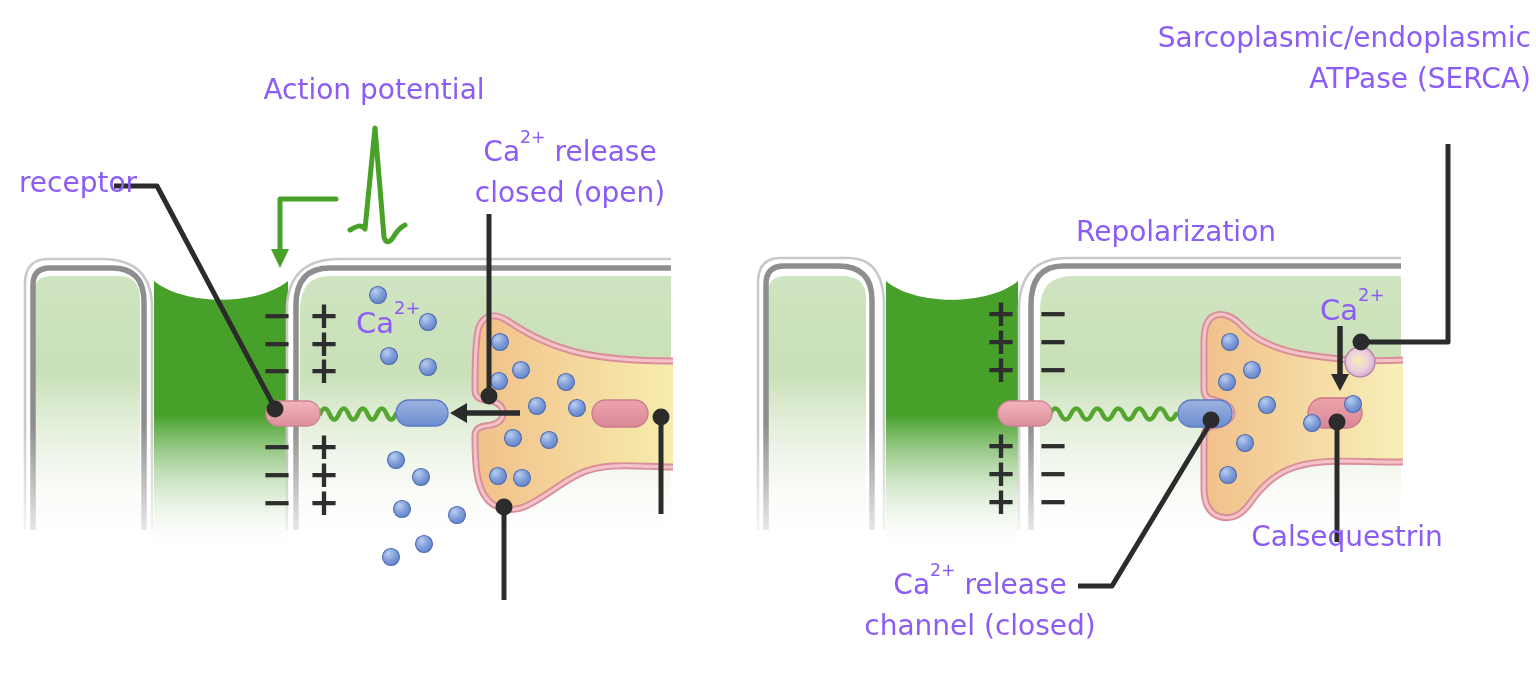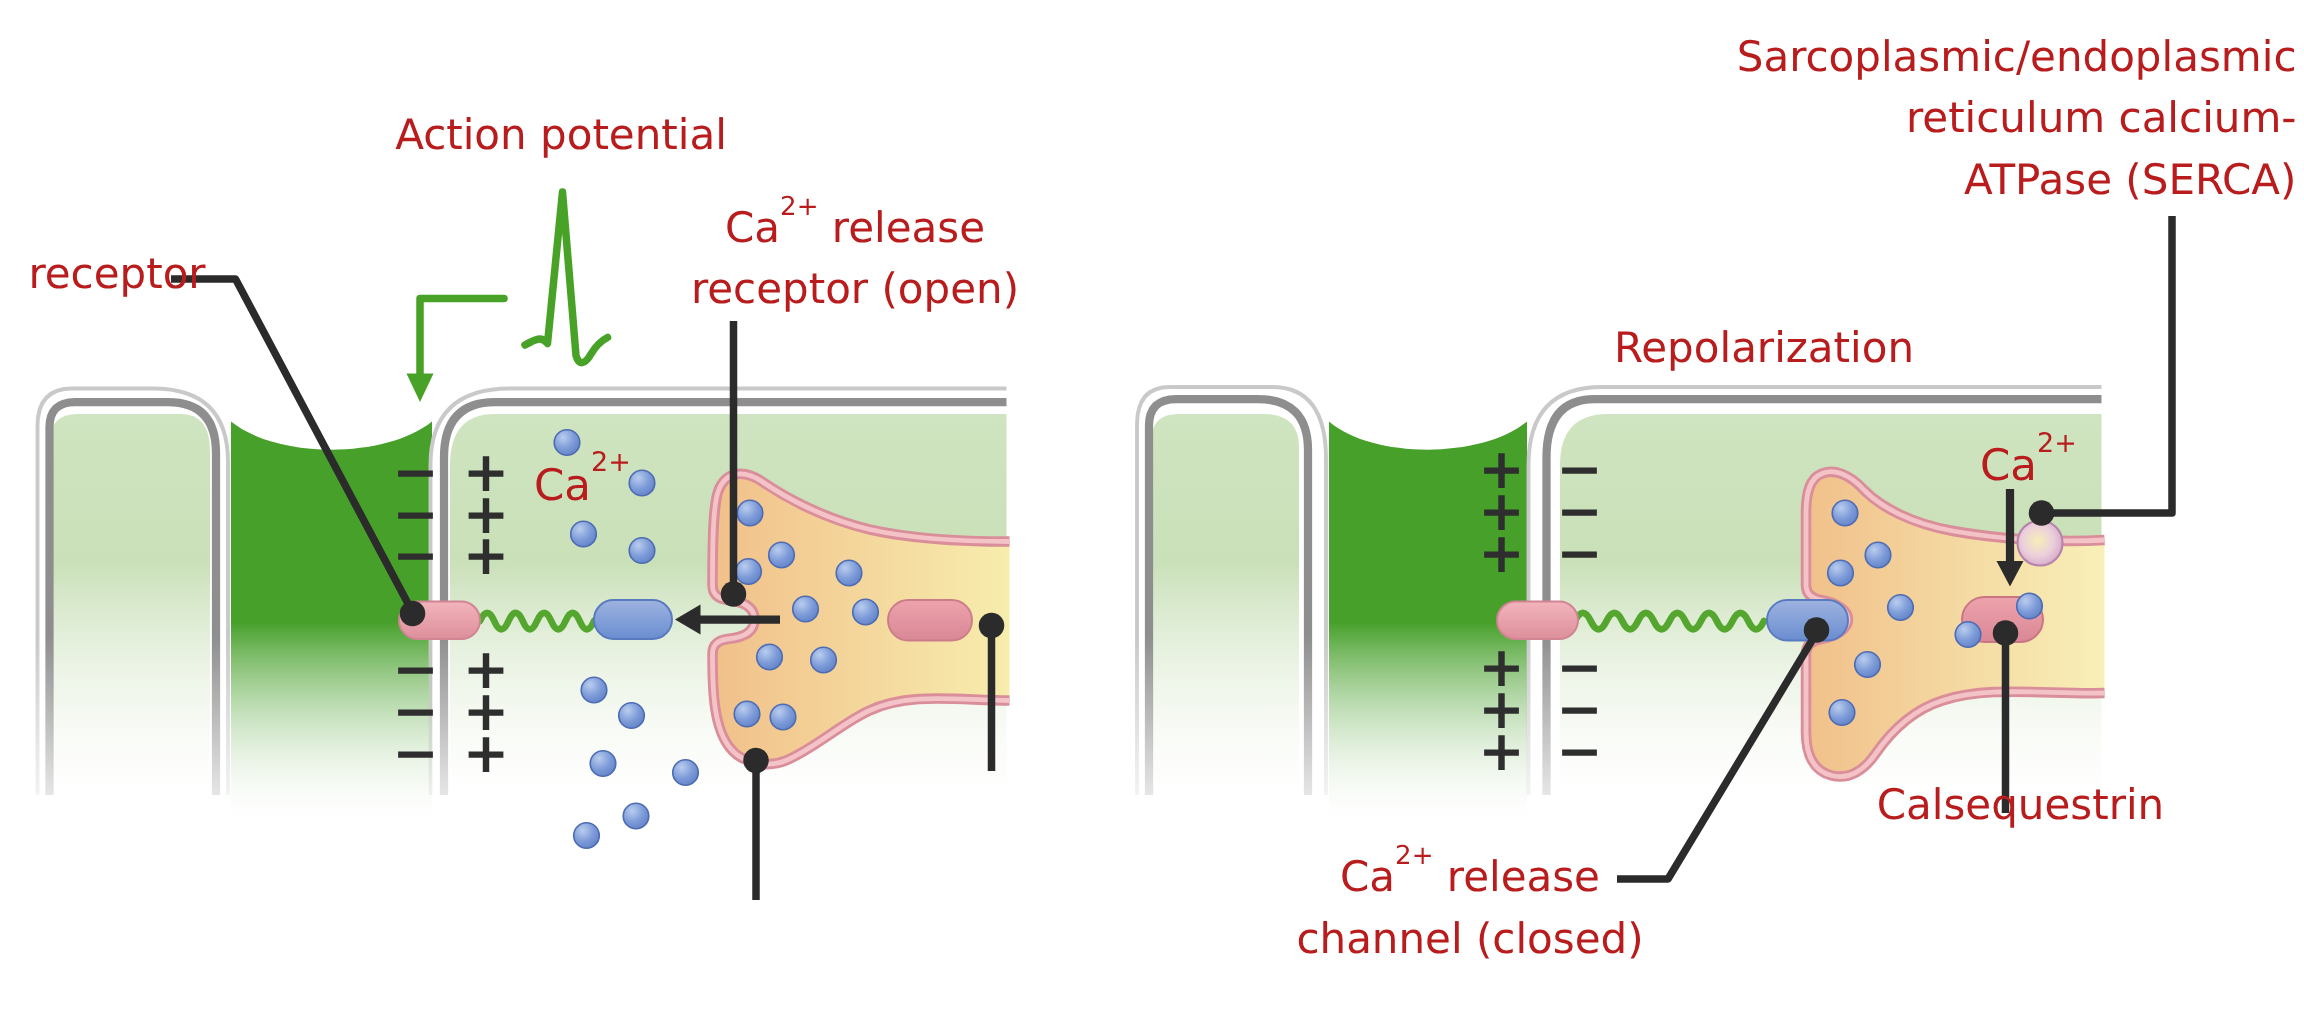--- a/index.html
+++ b/index.html
@@ -1,19 +1,19 @@
 <!DOCTYPE html>
 <html><head>
 <meta charset="utf-8">
 <style>
   html,body{margin:0;padding:0;background:#ffffff;}
   #stage{position:relative;width:1536px;height:689px;background:#ffffff;overflow:hidden;
          font-family:"DejaVu Sans",sans-serif;color:#2a2a2a;}
   #art{position:absolute;left:0;top:0;}
-  .lbl{position:absolute;font-size:28px;line-height:1.46;color:#b91c1c;white-space:nowrap;}
+  .lbl{position:absolute;font-size:28px;line-height:1.46;color:#8b5cf6;white-space:nowrap;}
   .center{transform:translateX(-50%);text-align:center;}
   .rt{text-align:right;}
   .lbl sup{font-size:0.62em;position:relative;top:-0.45em;line-height:0;}
   .chg{position:absolute;transform:translate(-50%,-50%);font-size:37px;font-weight:700;color:#2e2e2e;line-height:1;}
 </style>
 </head>
 <body>
 
 <div id="stage">
 
@@ -203,32 +203,31 @@
 <div class="lbl center" style="left:78px;top:163px;">
   <div>receptor</div>
 </div>
 
 <div class="lbl" style="left:356px;top:302px;font-size:29px;">
   <span>Ca</span><sup>2+</sup>
 </div>
 
 <div class="lbl center" style="left:570px;top:132px;">
   <div><span>Ca</span><sup>2+</sup><span> release</span></div>
-  <div>receptor (open)</div>
+  <div>closed (open)</div>
 </div>
 
 <div class="lbl center" style="left:664px;top:518px;">
 </div>
 
 
 <div class="lbl center" style="left:1176px;top:212px;"><span>Repolarization</span></div>
 
 <div class="lbl rt" style="right:5px;top:18px;">
   <div>Sarcoplasmic/endoplasmic</div>
-  <div>reticulum calcium-</div>
   <div>ATPase (SERCA)</div>
 </div>
 
 <div class="lbl" style="left:1320px;top:289px;font-size:29px;">
   <span>Ca</span><sup>2+</sup>
 </div>
 
 <div class="lbl center" style="left:980px;top:565px;">
   <div><span>Ca</span><sup>2+</sup><span> release</span></div>
   <div>channel (closed)</div>

